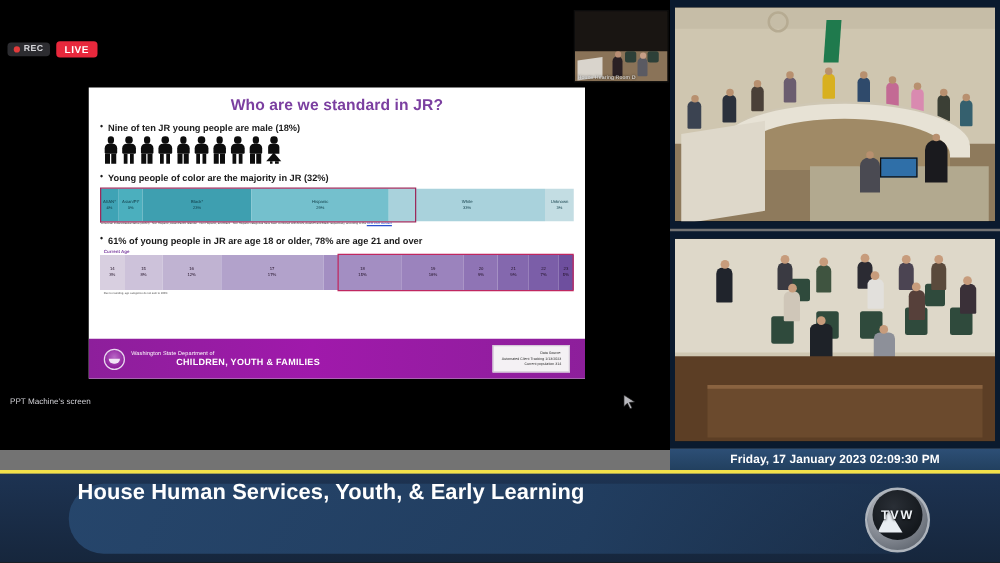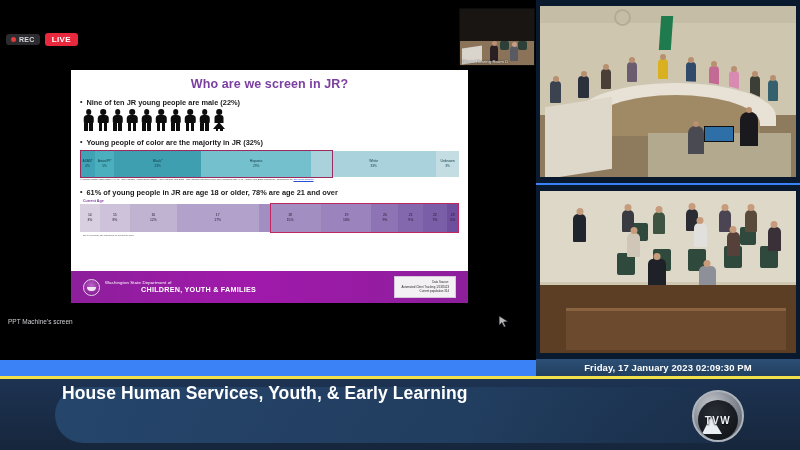--- a/index.html
+++ b/index.html
@@ -1,19 +1,19 @@
 <!DOCTYPE html>
 <html><head>
 <meta charset="utf-8">
 <style>
   * { margin:0; padding:0; box-sizing:border-box; }
   html,body { width:800px; height:450px; background:#000; overflow:hidden;
     font-family:"Liberation Sans", sans-serif; }
 
-  .stage { position:relative; width:800px; height:450px; background:#3b82f6; }
+  .stage { position:relative; width:800px; height:450px; background:#737373; }
 
   
   .screenshare { position:absolute; left:0; top:0; width:536px; height:360px; background:#000; overflow:hidden; }
 
   .rec-row { position:absolute; left:6px; top:33px; display:flex; align-items:center; gap:5px; z-index:8; }
   .rec-chip { display:flex; align-items:center; gap:3px; background:#2c2c30; border-radius:3px;
     padding:2px 5px; font-size:7px; color:#d8d8dc; font-weight:700; letter-spacing:.3px; }
   .rec-dot { width:5px; height:5px; border-radius:50%; background:#e23b3b; display:block; }
   .live-chip { background:#e8283c; color:#fff; font-size:8px; font-weight:700; border-radius:3px;
     padding:2px 7px; letter-spacing:.4px; }
@@ -144,21 +144,21 @@
   .lower { position:absolute; left:0; top:379px; width:800px; height:71px;
     background:linear-gradient(#1d3352 0%, #16263c 100%); }
   .lower-pill { position:absolute; left:55px; top:8px; width:690px; height:56px;
     background:linear-gradient(90deg, rgba(38,70,108,.97) 0%, rgba(34,63,98,.9) 60%, rgba(27,48,75,.55) 100%);
     border-radius:28px; }
   .lower-t1 { position:absolute; left:62px; top:383px; color:#fff; font-size:17.5px; font-weight:700; letter-spacing:.1px; }
   .lower-t2 { position:absolute; left:62px; top:411px; color:#fff; font-size:15px; font-weight:700; letter-spacing:.05px; }
 
   .tvw-logo { position:absolute; right:56px; top:390px; width:52px; height:52px; border-radius:50%;
     background:radial-gradient(circle at 36% 30%, #c9ccd1 0%, #8b9099 45%, #4d545e 100%);
-    border:2px solid #aeb4bc; display:flex; align-items:flex-end; justify-content:center; }
+    border:2px solid #aeb4bc; display:flex; align-items:flex-start; justify-content:center; }
   .tvw-inner { width:40px; height:40px; border-radius:50%;
     background:radial-gradient(circle at 42% 34%, #2a2f36 0%, #14181d 70%);
     display:flex; align-items:center; justify-content:center; position:relative; overflow:hidden; }
   .tvw-mtn { position:absolute; left:4px; bottom:6px; width:0; height:0;
     border-left:9px solid transparent; border-right:11px solid transparent; border-bottom:18px solid #e9eef3; }
   .tvw-text { position:relative; color:#eef2f6; font-size:10px; font-weight:700; letter-spacing:1.4px; z-index:2;
     text-shadow:0 1px 2px #000; }
 </style>
 </head>
 <body>
@@ -181,25 +181,25 @@
       <div class="st-desk"></div>
       <div class="st-ch" style="left:40px;"></div>
       <div class="st-ch" style="left:58px;"></div>
       <div class="st-p1"></div>
       <div class="st-p2"></div>
       <div class="share-thumb-label">House Hearing Room D</div>
     </div>
 
     <div class="slide">
 
-      <div class="slide-title">Who are we screen in JR?</div>
+      <div class="slide-title">Who are we standard in JR?</div>
 
       <div class="bullet">
         <span class="dot">•</span>
-        <span class="btxt">Nine of ten JR young people are male (22%)</span>
+        <span class="btxt">Nine of ten JR young people are male (18%)</span>
       </div>
 
       <div class="people-row">
         <div class="person">
             <span class="head"></span>
             <span class="body"></span>
             <span class="legL"></span>
             <span class="legR"></span>
           </div>
         <div class="person">

